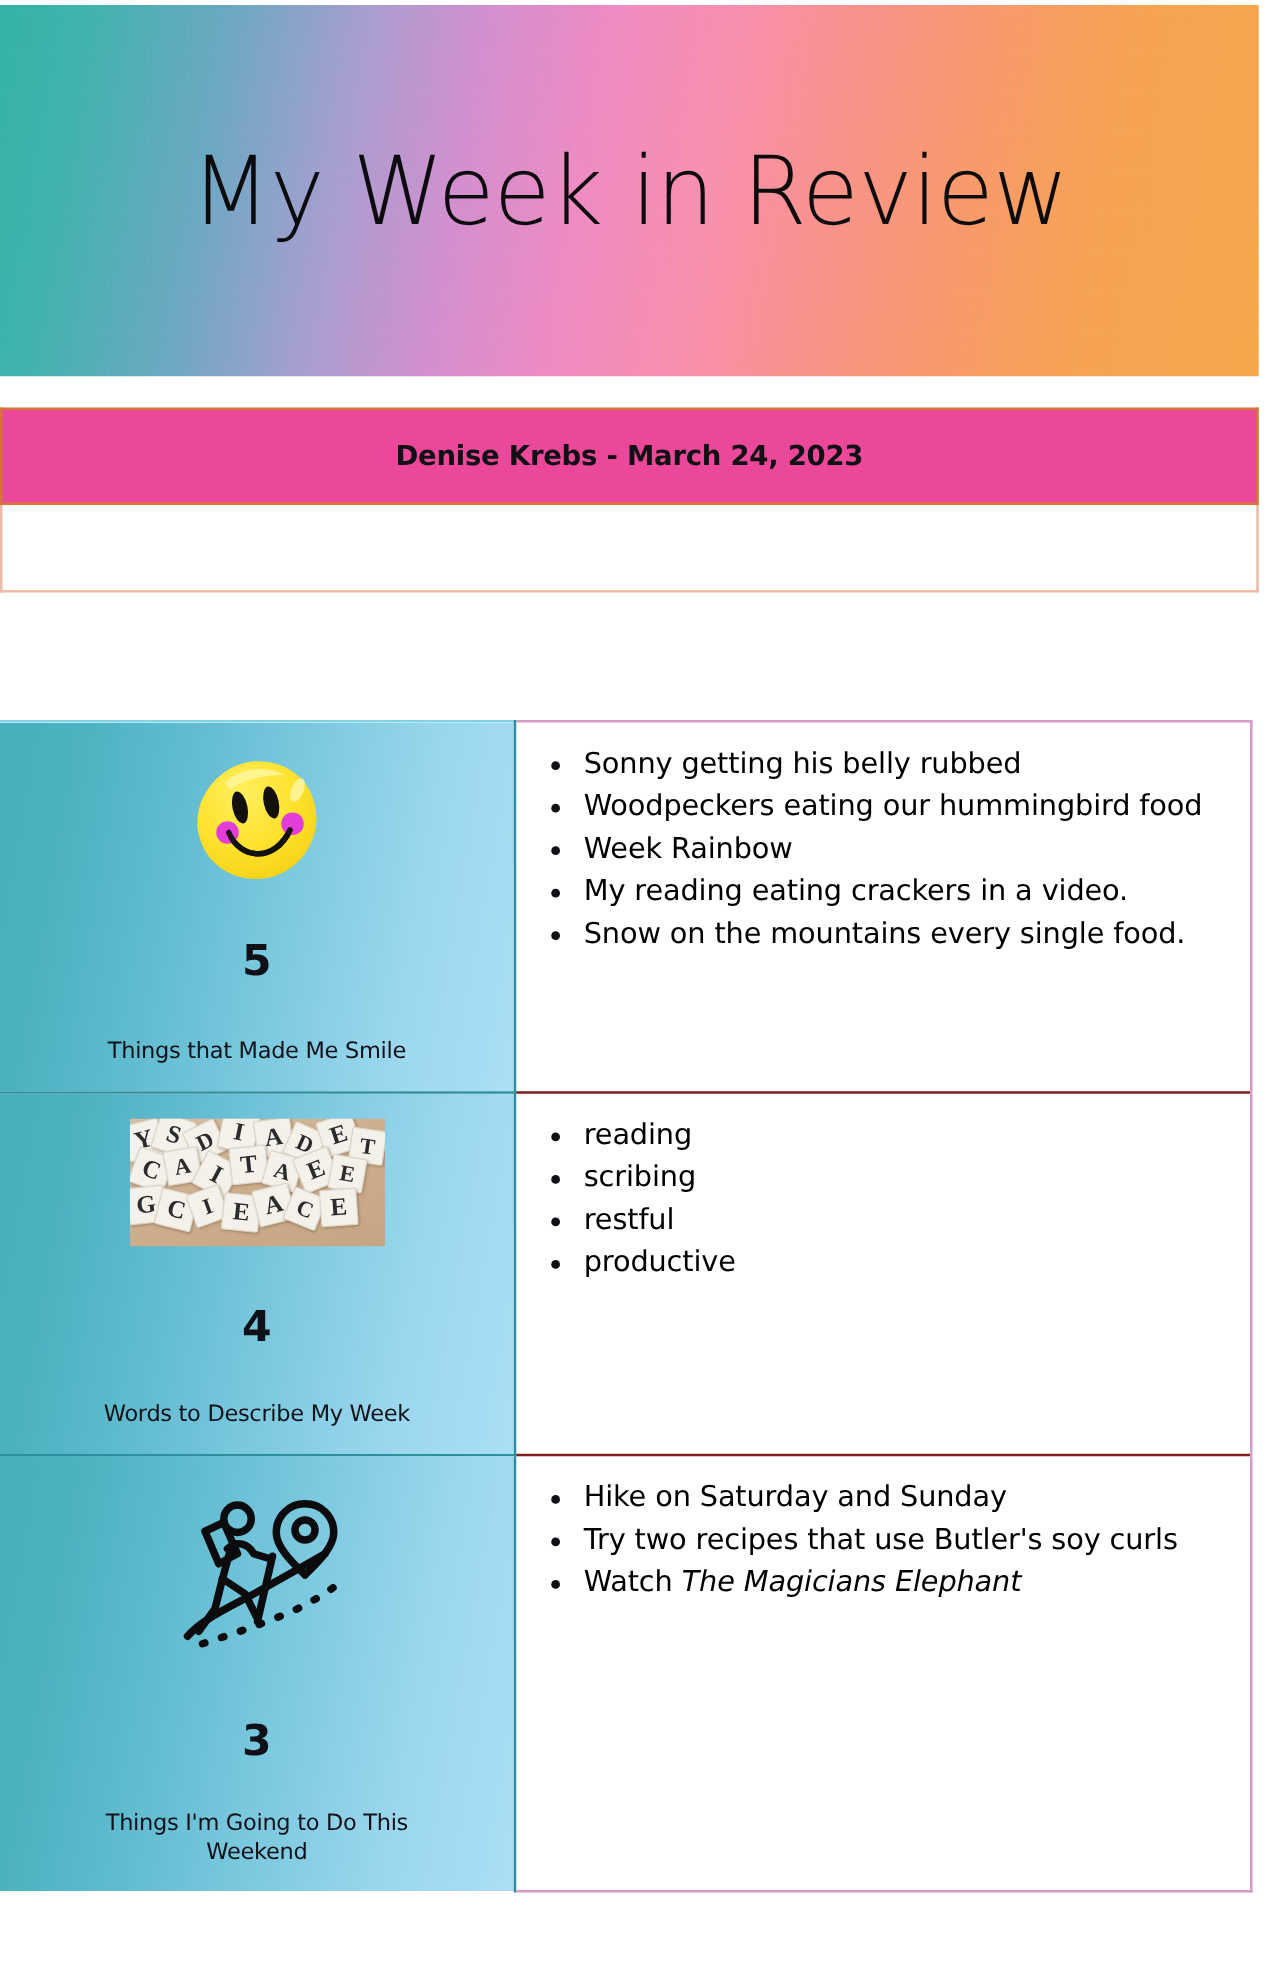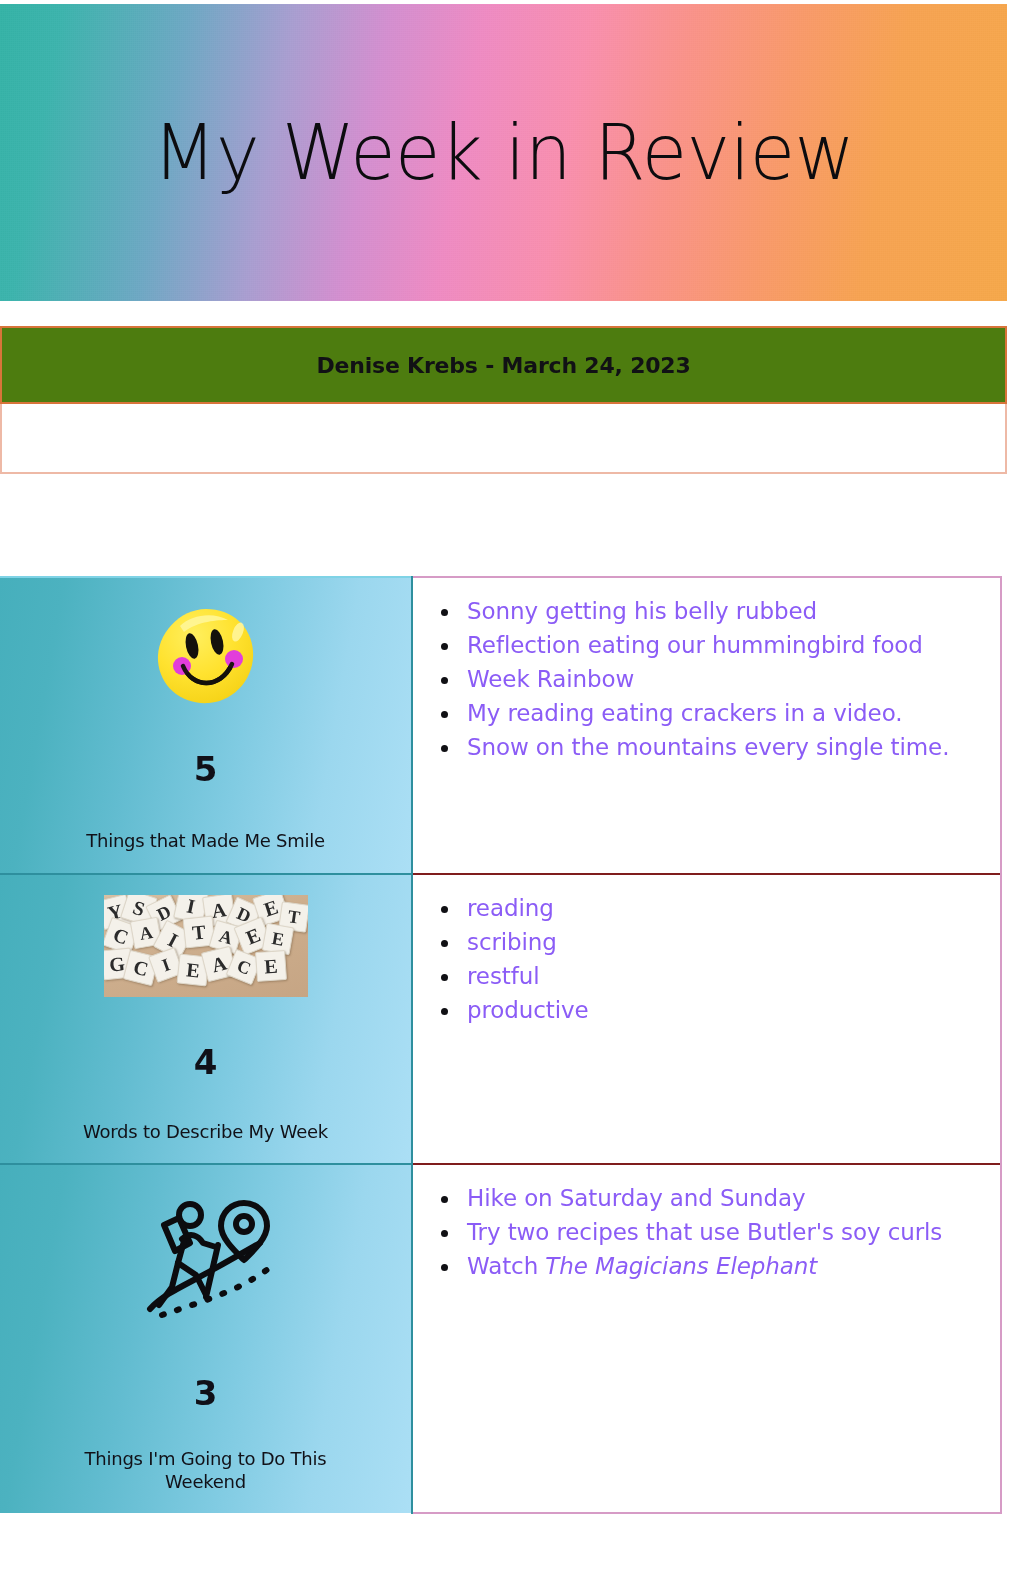--- a/index.html
+++ b/index.html
@@ -66,21 +66,21 @@
   
   .info-table {
     position: absolute;
     left: 0;
     top: 326px;
     width: 1007px;
     border-collapse: collapse;
   }
   .info-row-name td {
     height: 76px;
-    background: #4d7c0f;
+    background: #ec4899;
     border: 2px solid #d8743a;
     text-align: center;
     vertical-align: middle;
   }
   .info-name-text {
     font-family: "DejaVu Sans", sans-serif;
     font-weight: 700;
     font-size: 22px;
     letter-spacing: -0.2px;
     color: #111115;
@@ -200,21 +200,21 @@
     margin: 0;
     padding: 16px 16px 16px 54px;
     list-style: none;
   }
   ul.bullets li {
     position: relative;
     font-family: "DejaVu Sans", sans-serif;
     font-weight: 400;
     font-size: 23px;
     line-height: 1.48;
-    color: #8b5cf6;
+    color: #000000;
     letter-spacing: -0.1px;
   }
   ul.bullets li::before {
     content: "";
     position: absolute;
     left: -26px;
     top: 15px;
     width: 7px;
     height: 7px;
     border-radius: 50%;
@@ -298,24 +298,24 @@
             </svg>
           </div>
         </div>
         <div class="left-number" style="margin-top:44px;">5</div>
         <div class="left-caption" style="margin-top:44px;">Things that Made Me Smile</div>
       </div>
     </td>
     <td class="col-right">
       <ul class="bullets">
         <li>Sonny getting his belly rubbed</li>
-        <li>Reflection eating our hummingbird food</li>
+        <li>Woodpeckers eating our hummingbird food</li>
         <li>Week Rainbow</li>
         <li>My reading eating crackers in a video.</li>
-        <li>Snow on the mountains every single time.</li>
+        <li>Snow on the mountains every single food.</li>
       </ul>
     </td>
   </tr>
 
   <tr class="row-2">
     <td class="col-left">
       <div class="left-inner" style="padding-top:20px;">
         <div class="left-art">
           <div class="tiles-photo" id="tilesPhoto">
                 <div class="tile" style="left: -4px; top: 2px; width: 30px; height: 30px; font-size: 20px; transform: rotate(-14deg);">Y</div>

